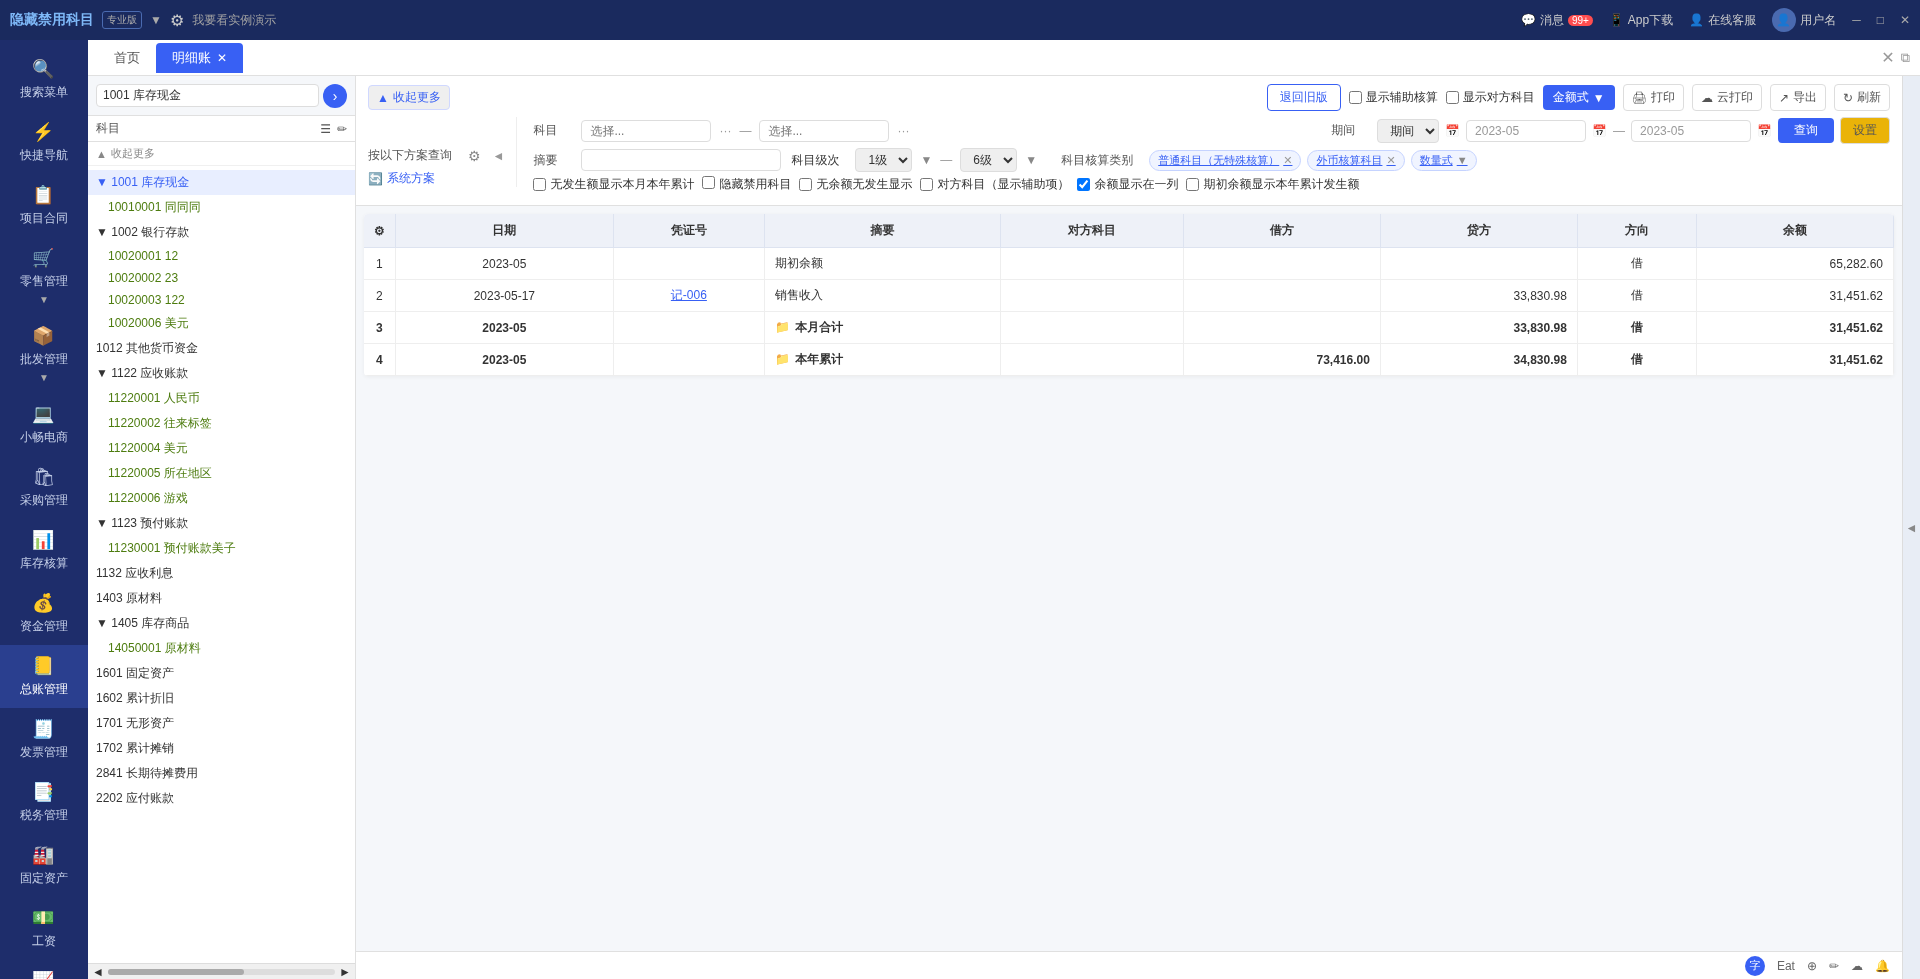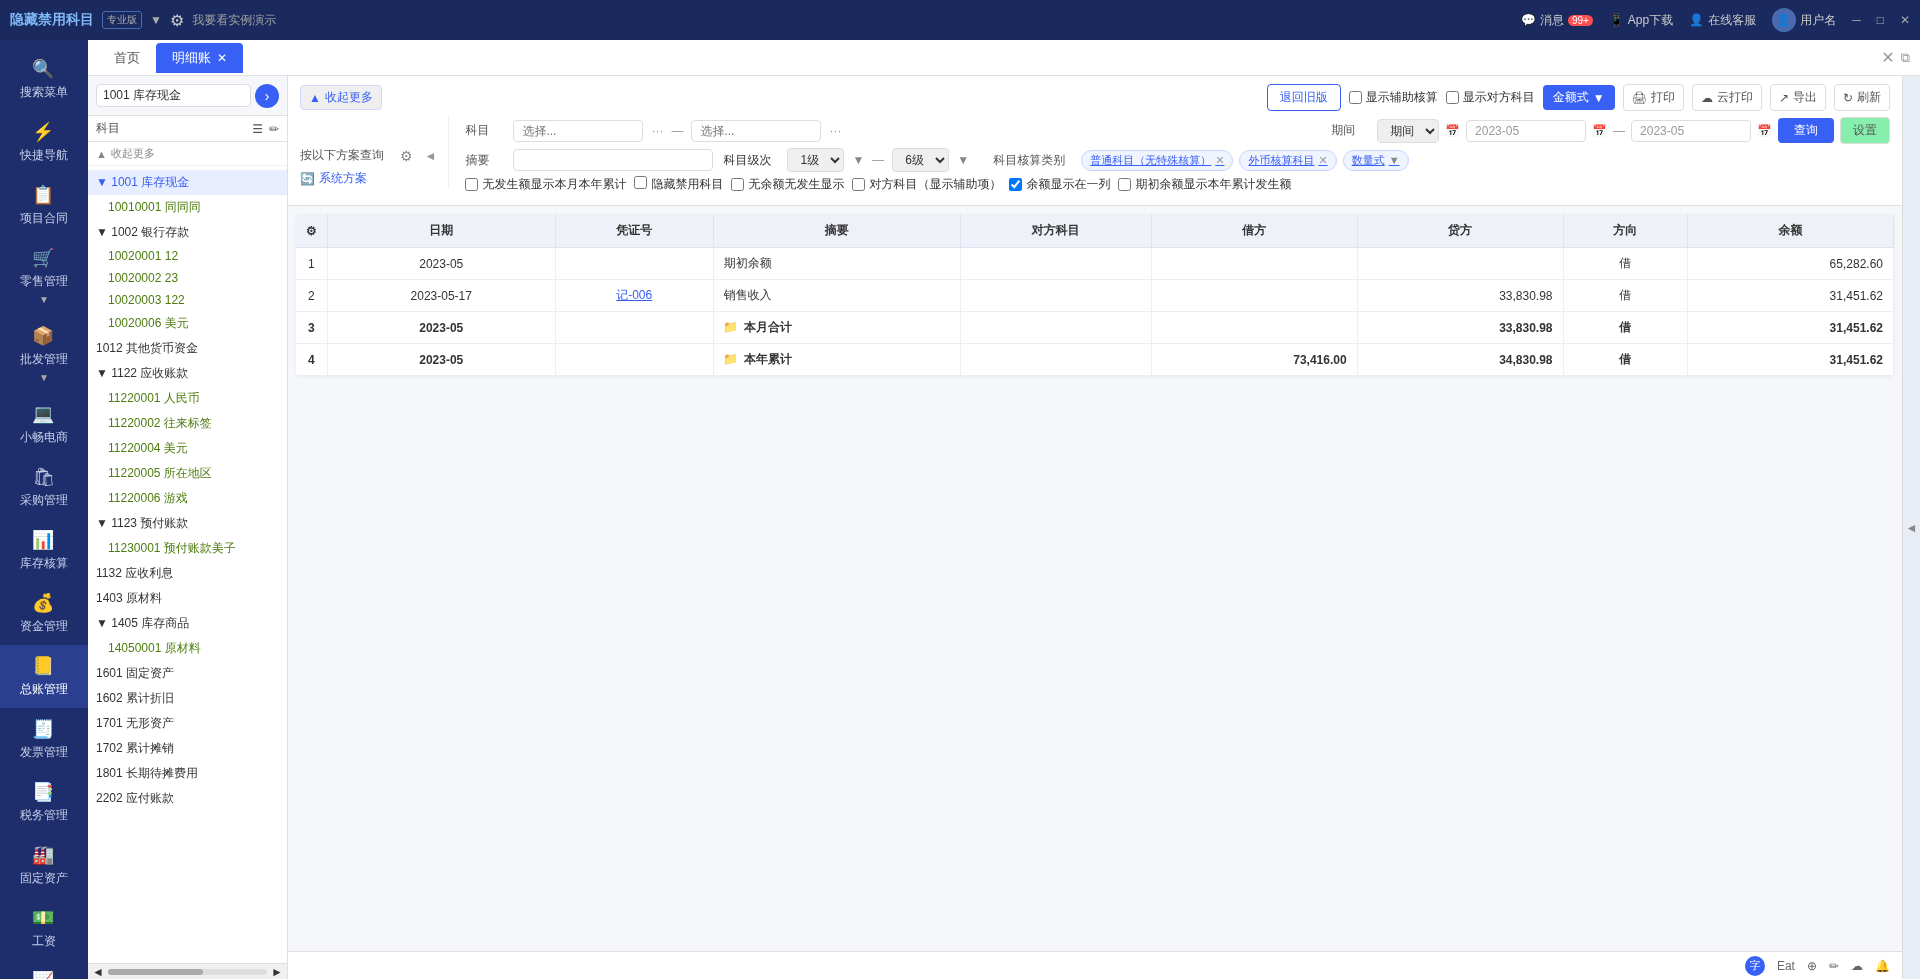--- a/index.html
+++ b/index.html
@@ -29,21 +29,21 @@
     .tab-item { padding: 6px 16px; cursor: pointer; font-size: 13px; color: #555; border-radius: 4px 4px 0 0; display: flex; align-items: center; gap: 6px; }
     .tab-item.active { background: #3860f4; color: #fff; }
     .tab-close { font-size: 12px; cursor: pointer; }
     .tab-home { color: #555; }
     .close-icon-btn { margin-left: auto; display: flex; align-items: center; gap: 6px; color: #999; font-size: 16px; cursor: pointer; }
 
     
     .inner-content { flex: 1; display: flex; overflow: hidden; }
 
     
-    .account-tree { width: 200px; background: #fff; border-right: 1px solid #e0e0e0; display: flex; flex-direction: column; flex-shrink: 0; }
+    .account-tree { width: 268px; background: #fff; border-right: 1px solid #e0e0e0; display: flex; flex-direction: column; flex-shrink: 0; }
     .account-tree-header { height: 40px; background: #f5f7fa; border-bottom: 1px solid #e0e0e0; display: flex; align-items: center; padding: 0 8px; gap: 4px; }
     .account-selector { flex: 1; display: flex; align-items: center; gap: 4px; font-size: 12px; color: #333; background: #fff; border: 1px solid #ddd; border-radius: 4px; padding: 2px 6px; cursor: pointer; }
     .account-nav-btn { width: 24px; height: 24px; border-radius: 50%; background: #3860f4; color: #fff; display: flex; align-items: center; justify-content: center; cursor: pointer; font-size: 14px; flex-shrink: 0; }
     .tree-toolbar { display: flex; align-items: center; padding: 4px 8px; border-bottom: 1px solid #e0e0e0; gap: 4px; }
     .tree-toolbar span { font-size: 12px; color: #555; }
     .tree-icons { margin-left: auto; display: flex; gap: 6px; color: #888; cursor: pointer; }
     .tree-list { flex: 1; overflow-y: auto; padding: 4px 0; }
     .tree-item { padding: 4px 8px 4px 12px; cursor: pointer; font-size: 12px; color: #333; white-space: nowrap; overflow: hidden; text-overflow: ellipsis; }
     .tree-item.selected { background: #e8eeff; color: #3860f4; font-weight: bold; }
     .tree-item.parent { font-weight: 500; padding-left: 8px; }
@@ -64,21 +64,21 @@
     .btn-dropdown { background: #3860f4; border: none; color: #fff; border-radius: 4px; padding: 4px 10px; cursor: pointer; font-size: 12px; display: flex; align-items: center; gap: 4px; }
     .btn-icon { background: #fff; border: 1px solid #ddd; color: #555; border-radius: 4px; padding: 4px 8px; cursor: pointer; font-size: 12px; display: flex; align-items: center; gap: 4px; }
     .filter-row { display: flex; align-items: center; gap: 8px; margin-bottom: 4px; }
     .filter-label { font-size: 12px; color: #555; width: 40px; flex-shrink: 0; }
     .filter-input { border: 1px solid #ddd; border-radius: 4px; padding: 3px 8px; font-size: 12px; color: #999; min-width: 120px; }
     .filter-separator { color: #999; }
     .filter-select { border: 1px solid #ddd; border-radius: 4px; padding: 3px 8px; font-size: 12px; color: #333; }
     .filter-tag { background: #f0f4ff; border: 1px solid #c5d3ff; border-radius: 12px; padding: 2px 8px; font-size: 11px; color: #3860f4; display: flex; align-items: center; gap: 4px; text-decoration: underline; }
     .filter-tag .remove { cursor: pointer; color: #999; }
     .query-btn { background: #3860f4; border: none; color: #fff; border-radius: 4px; padding: 4px 16px; cursor: pointer; font-size: 12px; }
-    .set-btn { background: #86efac; border: 1px solid #ddd; color: #555; border-radius: 4px; padding: 4px 12px; cursor: pointer; font-size: 12px; }
+    .set-btn { background: #eab308; border: 1px solid #ddd; color: #555; border-radius: 4px; padding: 4px 12px; cursor: pointer; font-size: 12px; }
 
     
     .table-area { flex: 1; overflow: auto; padding: 8px; }
     .ledger-table { width: 100%; border-collapse: collapse; background: #fff; border-radius: 4px; overflow: hidden; box-shadow: 0 1px 4px rgba(0,0,0,0.05); }
     .ledger-table th { background: #eef1f8; padding: 8px 10px; font-size: 12px; font-weight: 600; color: #333; border-bottom: 1px solid #dde3f0; border-right: 1px solid #dde3f0; text-align: center; }
     .ledger-table td { padding: 7px 10px; font-size: 12px; color: #333; border-bottom: 1px solid #eee; border-right: 1px solid #eee; text-align: center; }
     .ledger-table td.amount { text-align: right; }
     .ledger-table td.summary { text-align: left; }
     .ledger-table tr.bold td { font-weight: bold; }
     .ledger-table .settings-col { width: 30px; }
@@ -304,21 +304,21 @@
           <div class="tree-item parent">
             <span>1602 累计折旧</span>
           </div>
           <div class="tree-item parent">
             <span>1701 无形资产</span>
           </div>
           <div class="tree-item parent">
             <span>1702 累计摊销</span>
           </div>
           <div class="tree-item parent">
-            <span>1801 长期待摊费用</span>
+            <span>2841 长期待摊费用</span>
           </div>
           <div class="tree-item parent">
             <span>2202 应付账款</span>
           </div>
         </div>
         <div class="tree-scrollbar">
           <span style="cursor:pointer;">◄</span>
           <div style="flex:1;height:6px;background:#ddd;border-radius:3px;margin:0 4px;">
               <div style="width:60%;height:6px;background:#aaa;border-radius:3px;"></div>
             </div>

